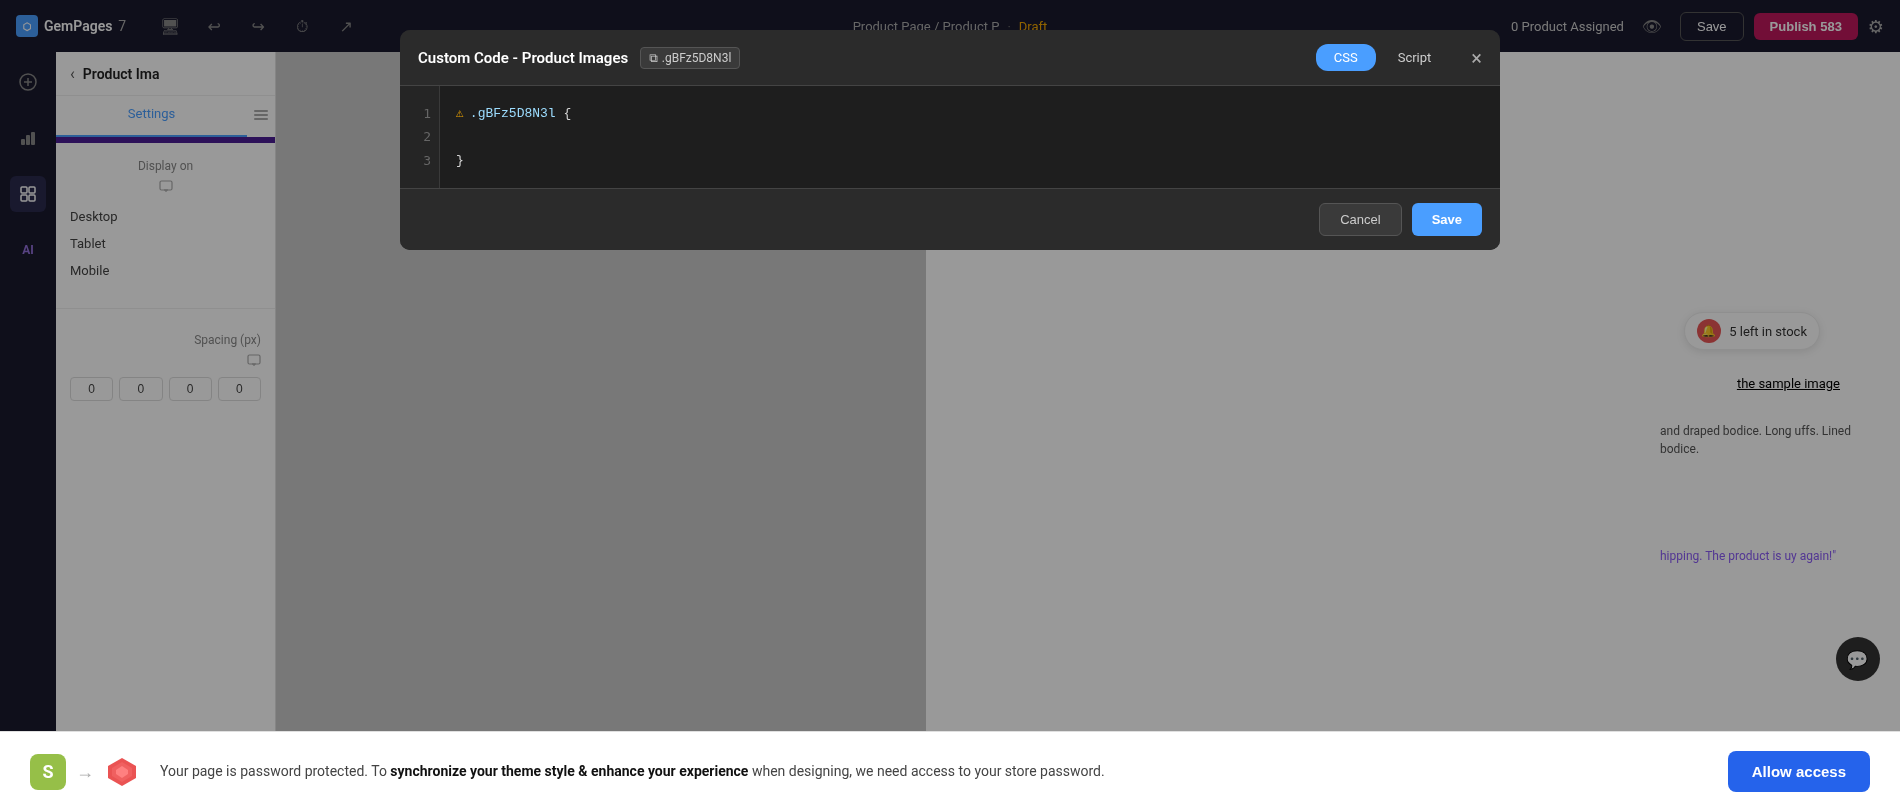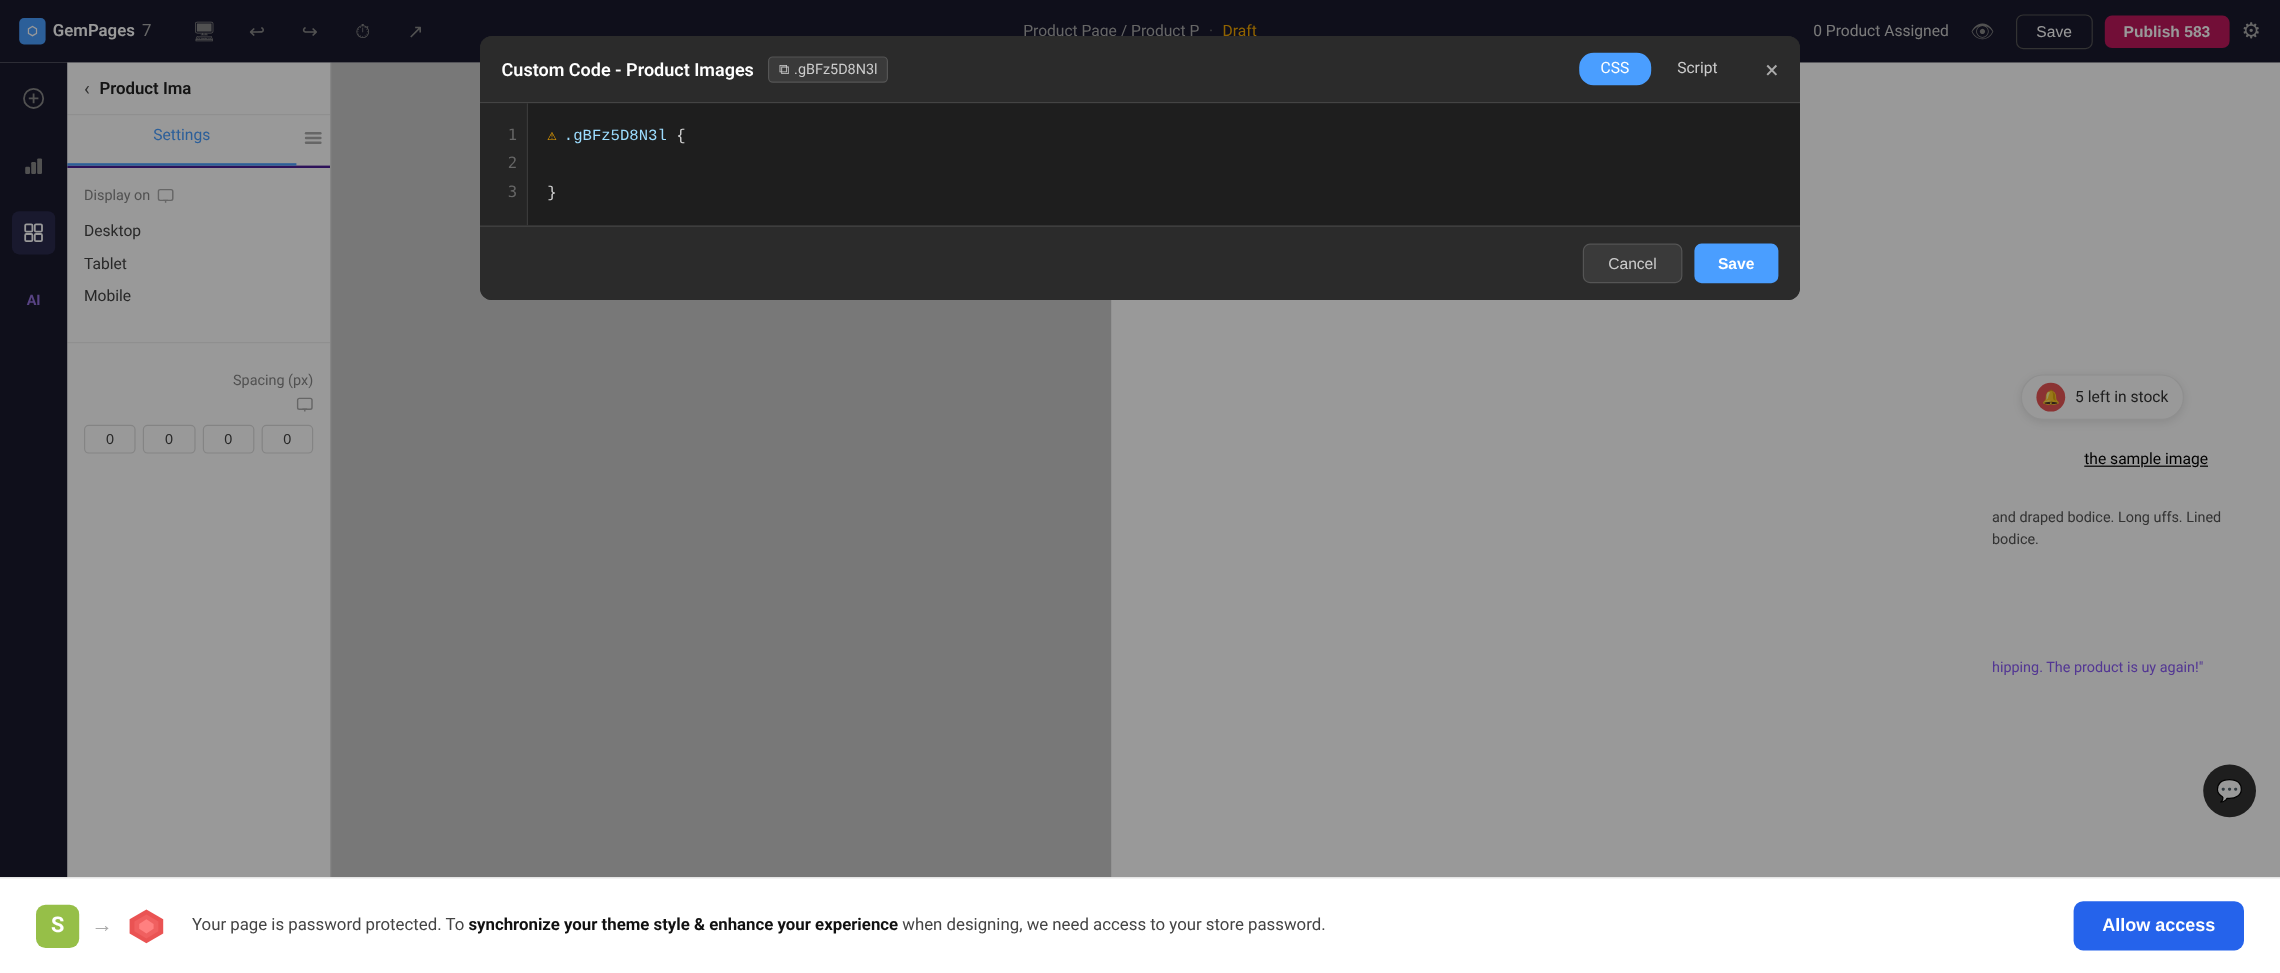--- a/index.html
+++ b/index.html
@@ -149,21 +149,21 @@
       cursor: pointer;
       font-size: 16px;
     }
     .panel-title {
       font-size: 14px;
       font-weight: 600;
       color: #222;
     }
     .panel-tabs {
       display: flex;
-      border-bottom: 2px solid #4c1d95;
+      border-bottom: 6px solid #4c1d95;
     }
     .panel-tab {
       flex: 1;
       text-align: center;
       padding: 10px;
       font-size: 13px;
       color: #888;
       cursor: pointer;
       border-bottom: 2px solid transparent;
     }
@@ -174,20 +174,21 @@
     .panel-section {
       padding: 16px 14px;
     }
     .panel-section-label {
       font-size: 12px;
       color: #888;
       margin-bottom: 10px;
       display: flex;
       align-items: center;
       gap: 6px;
+      flex-direction: column;
     }
     .display-option {
       font-size: 13px;
       color: #444;
       padding: 6px 0;
     }
     .panel-divider {
       border: none;
       border-top: 1px solid #eee;
       margin: 8px 0;

